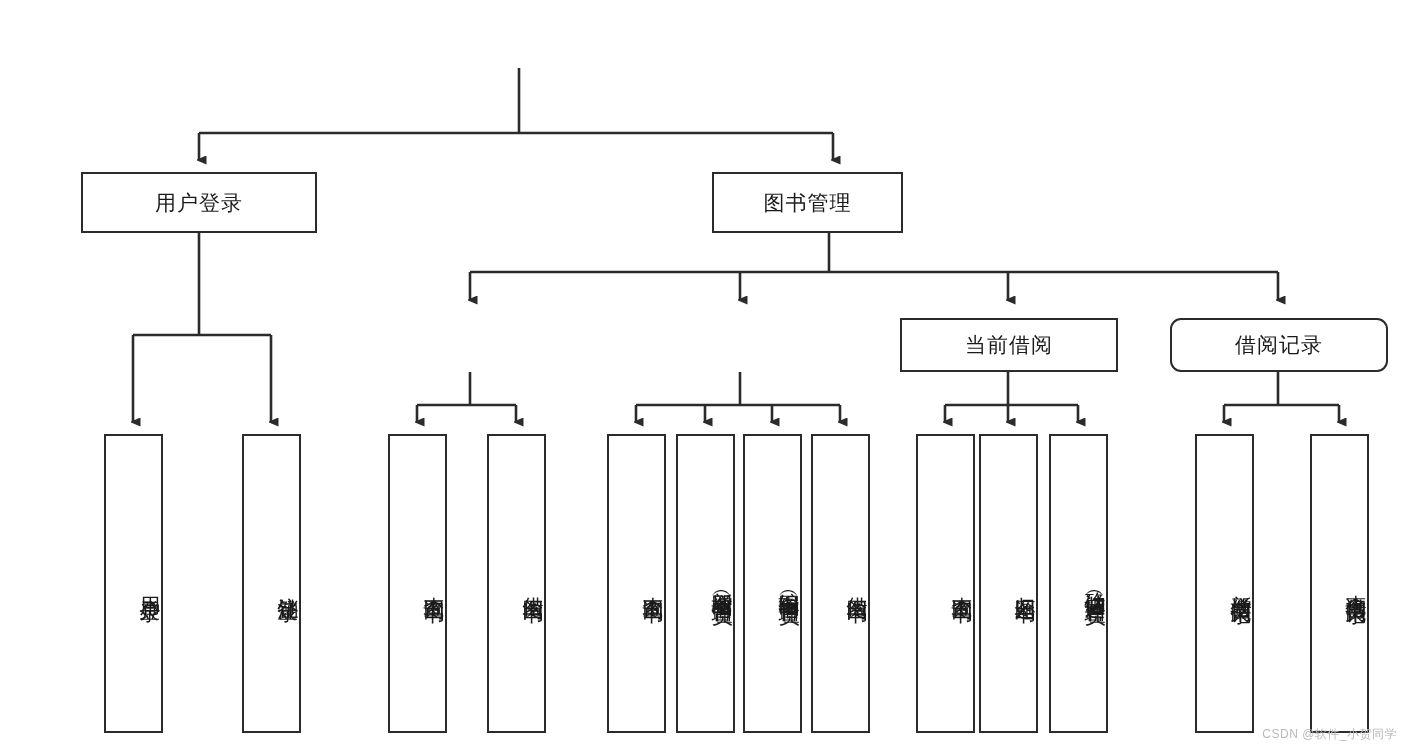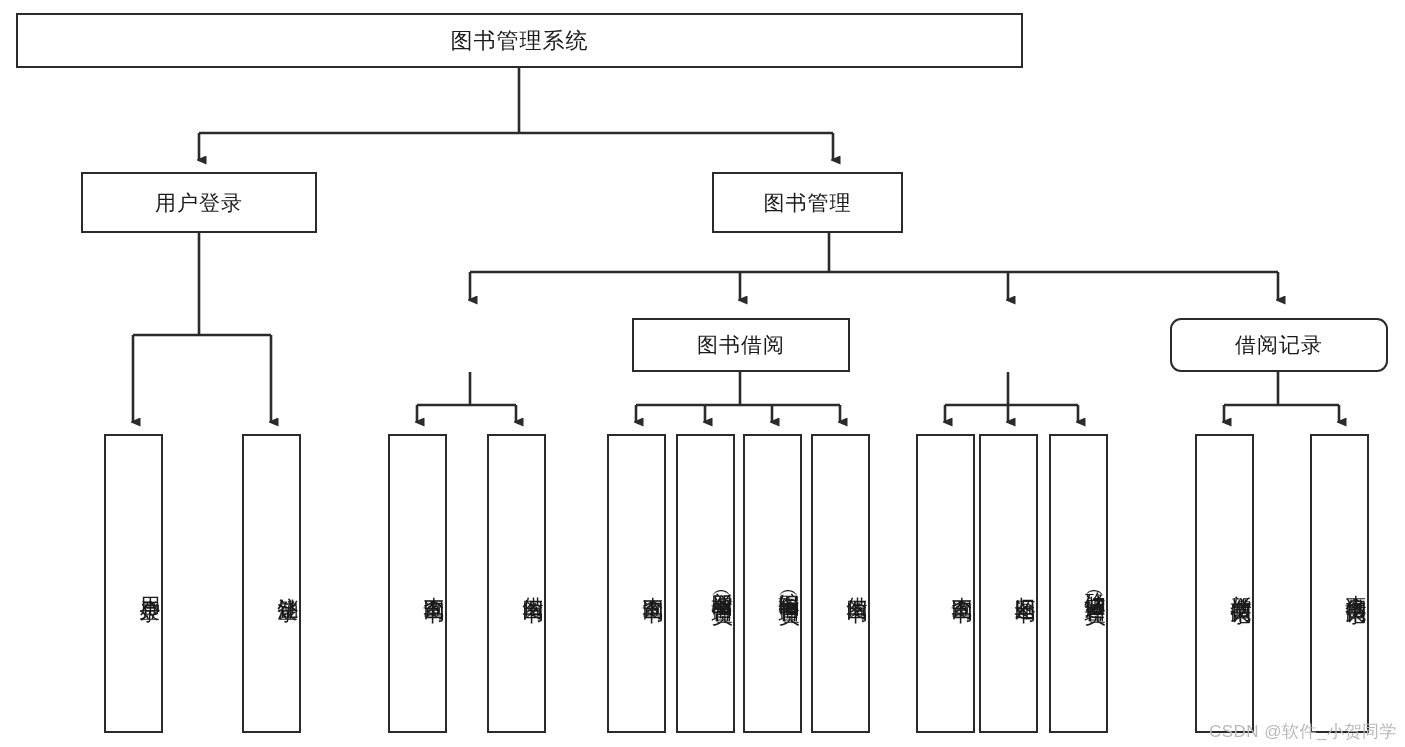--- a/index.html
+++ b/index.html
@@ -54,21 +54,21 @@
     left: 0;
     top: 0;
     width: 1405px;
     height: 747px;
     pointer-events: none;
   }
   #watermark {
     position: absolute;
     right: 8px;
     bottom: 4px;
-    font-size: 17px;
+    font-size: 12px;
     color: #b9b9b9;
     letter-spacing: 0.5px;
     white-space: nowrap;
   }
 </style>
 </head>
 <body>
 
 <div id="canvas">
 
@@ -115,37 +115,34 @@
       <path d="M1008,405 L1008,422" marker-end="url(#arrow)"></path>
       <path d="M1078,405 L1078,422" marker-end="url(#arrow)"></path>
 
       <path d="M1278,372 L1278,405"></path>
       <path d="M1224,405 L1339,405"></path>
       <path d="M1224,405 L1224,422" marker-end="url(#arrow)"></path>
       <path d="M1339,405 L1339,422" marker-end="url(#arrow)"></path>
     </g>
   </svg>
 
-  <div class="node horiz" id="root-node" style="left:16px; top:13px; width:1007px; height:55px;">
-    <span class="label">图书管理系统</span>
-  </div>
 
   <div class="node horiz" style="left:81px; top:172px; width:236px; height:61px;">
     <span class="label">用户登录</span>
   </div>
 
   <div class="node horiz" style="left:712px; top:172px; width:191px; height:61px;">
     <span class="label">图书管理</span>
   </div>
 
 
-  <div class="node horiz" style="left:632px; top:318px; width:218px; height:54px;">
-    <span class="label">图书借阅</span>
-  </div>
-
+
+  <div class="node horiz" style="left:900px; top:318px; width:218px; height:54px;">
+    <span class="label">当前借阅</span>
+  </div>
 
   <div class="node horiz" style="left:1170px; top:318px; width:218px; height:54px;border-radius:11px;">
     <span class="label">借阅记录</span>
   </div>
 
   <div class="node vert" style="left:104px; top:434px; width:59px; height:299px;">
     <span class="label">用户登录</span>
   </div>
 
   <div class="node vert" style="left:242px; top:434px; width:59px; height:299px;">

